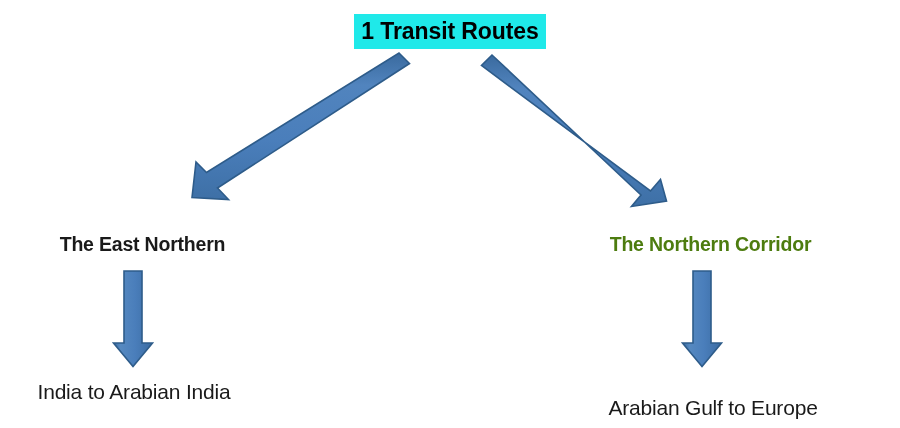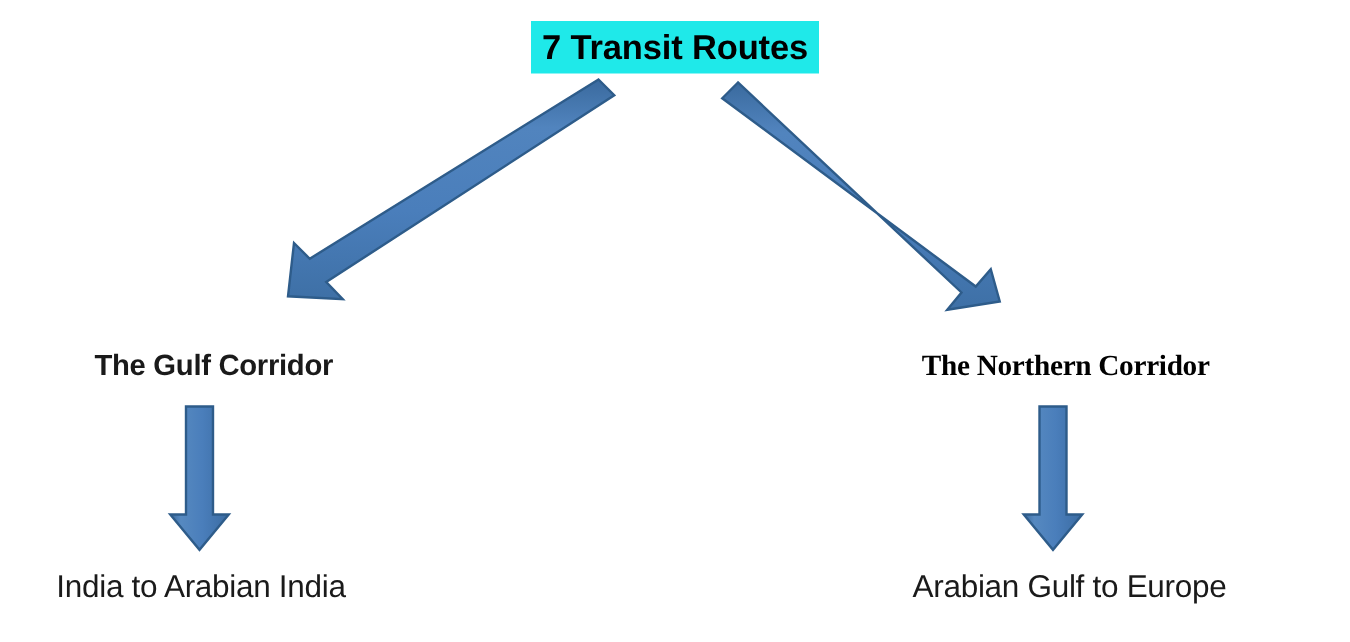--- a/index.html
+++ b/index.html
@@ -72,21 +72,21 @@
     text-align: center;
     line-height: 1;
   }
   #label-india-gulf {
     left: 0;
     top: 381px;
     width: 268px;
   }
   #label-gulf-europe {
     left: 570px;
-    top: 381px;
+    top: 397px;
     width: 286px;
   }
 
   
   #arrow-layer {
     position: absolute;
     left: 0;
     top: 0;
     width: 900px;
     height: 428px;
@@ -134,24 +134,24 @@
     <g>
       <polygon class="arrow-shape" fill="url(#gradVert)" stroke="#2E5C8A" points="124.0,271.0 142.0,271.0 142.0,343.0 152.5,343.0 133.0,366.5 113.5,343.0 124.0,343.0"></polygon>
     </g>
 
     <g>
       <polygon class="arrow-shape" fill="url(#gradVert)" stroke="#2E5C8A" points="693.0,271.0 711.0,271.0 711.0,343.0 721.5,343.0 702.0,366.5 682.5,343.0 693.0,343.0"></polygon>
     </g>
   </svg>
 
   <div class="title-wrap">
-    <span class="title-text" id="title-text" style="background-color: rgb(31, 233, 233); color: rgb(0, 0, 0);">7 Transit Routes</span>
+    <span class="title-text" id="title-text" style="background-color: rgb(31, 233, 233); color: rgb(0, 0, 0);">1 Transit Routes</span>
   </div>
 
-  <div class="corridor-label" id="label-east" style="color: rgb(26, 26, 26);">The Gulf Corridor</div>
+  <div class="corridor-label" id="label-east" style="color: rgb(26, 26, 26);">The East Northern</div>
 
-  <div class="corridor-label" id="label-northern" style="color: #000000; font-family: Liberation Serif, serif;">The Northern Corridor</div>
+  <div class="corridor-label" id="label-northern" style="color: #4d7c0f;">The Northern Corridor</div>
 
   <div class="dest-label" id="label-india-gulf" style="color: rgb(26, 26, 26);">India to Arabian India</div>
 
   <div class="dest-label" id="label-gulf-europe" style="color: rgb(26, 26, 26);">Arabian Gulf to Europe</div>
 
 </div>
 
 </body></html>

